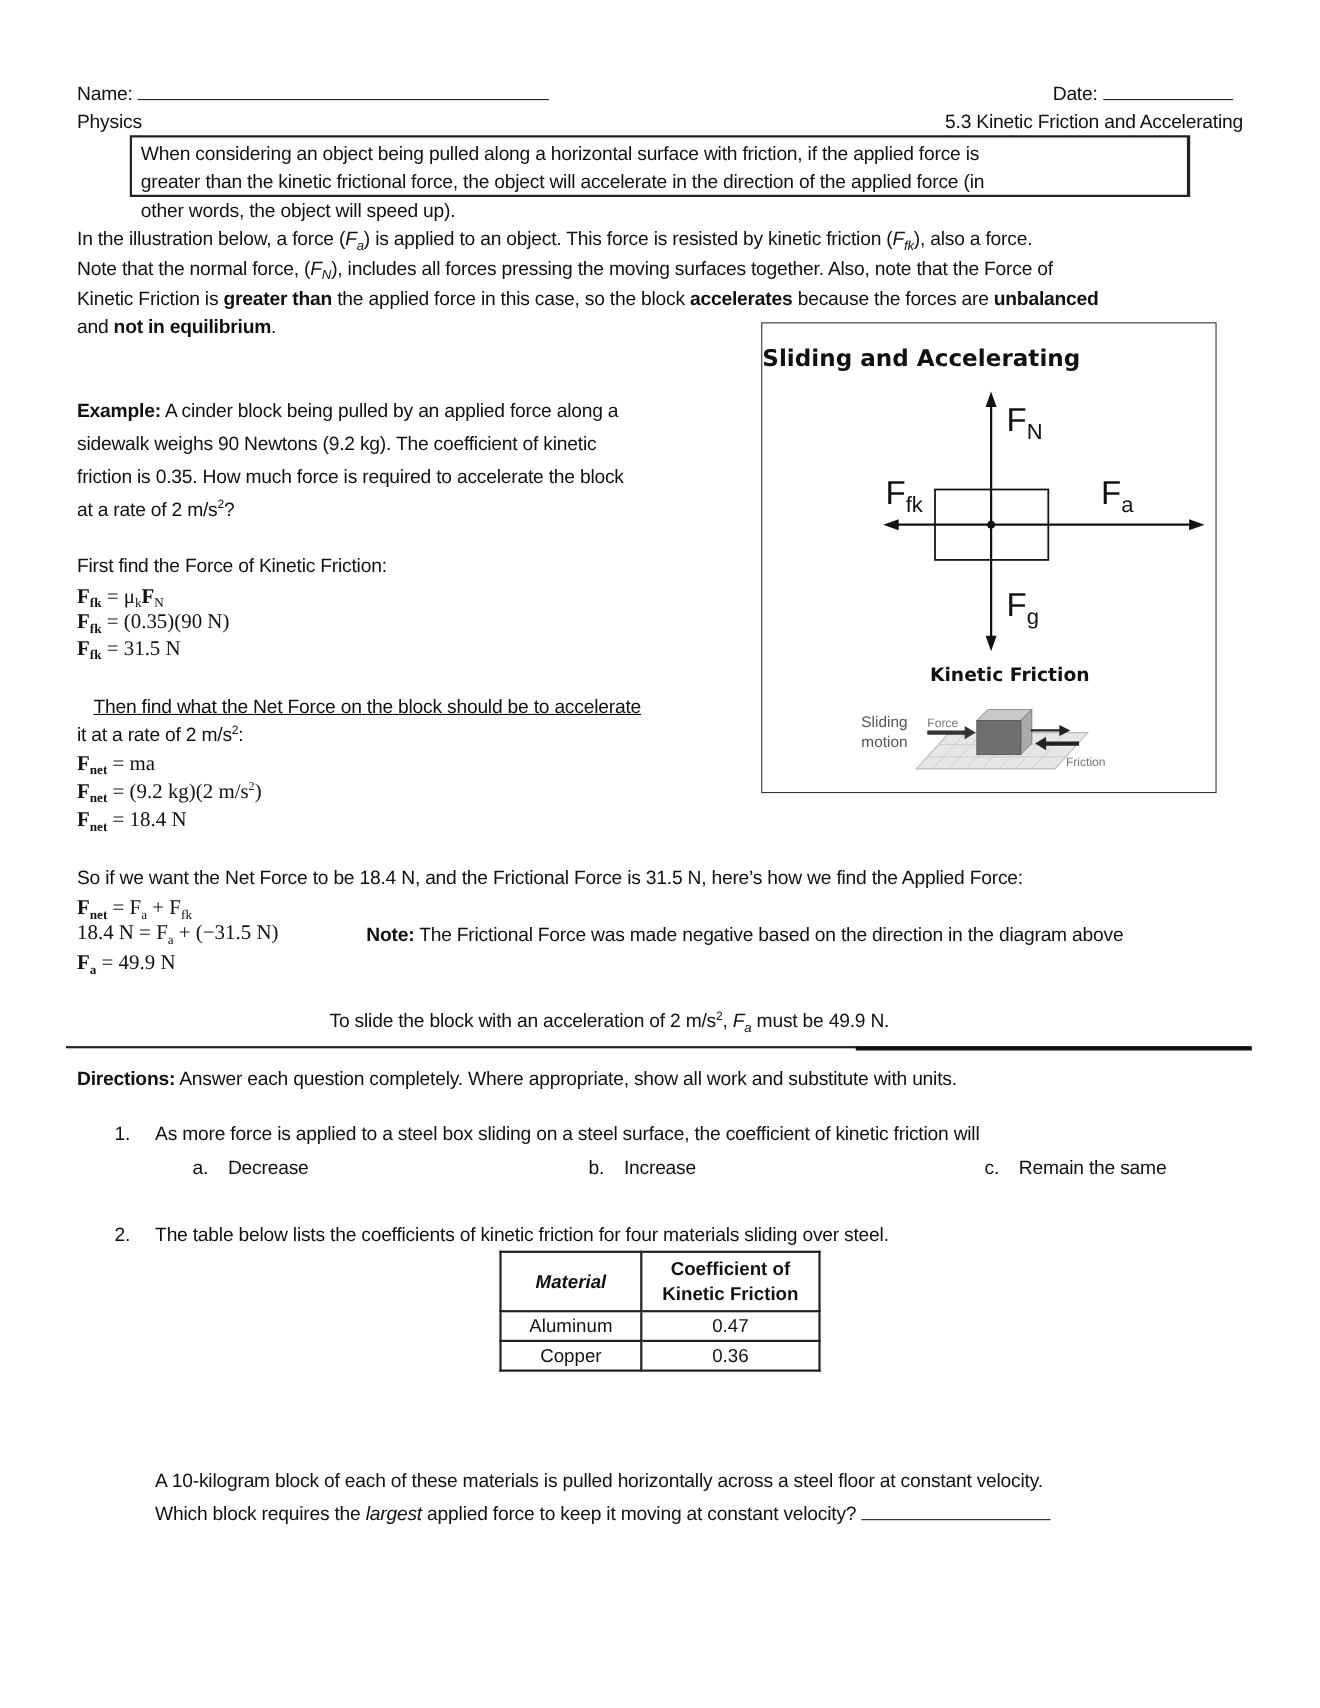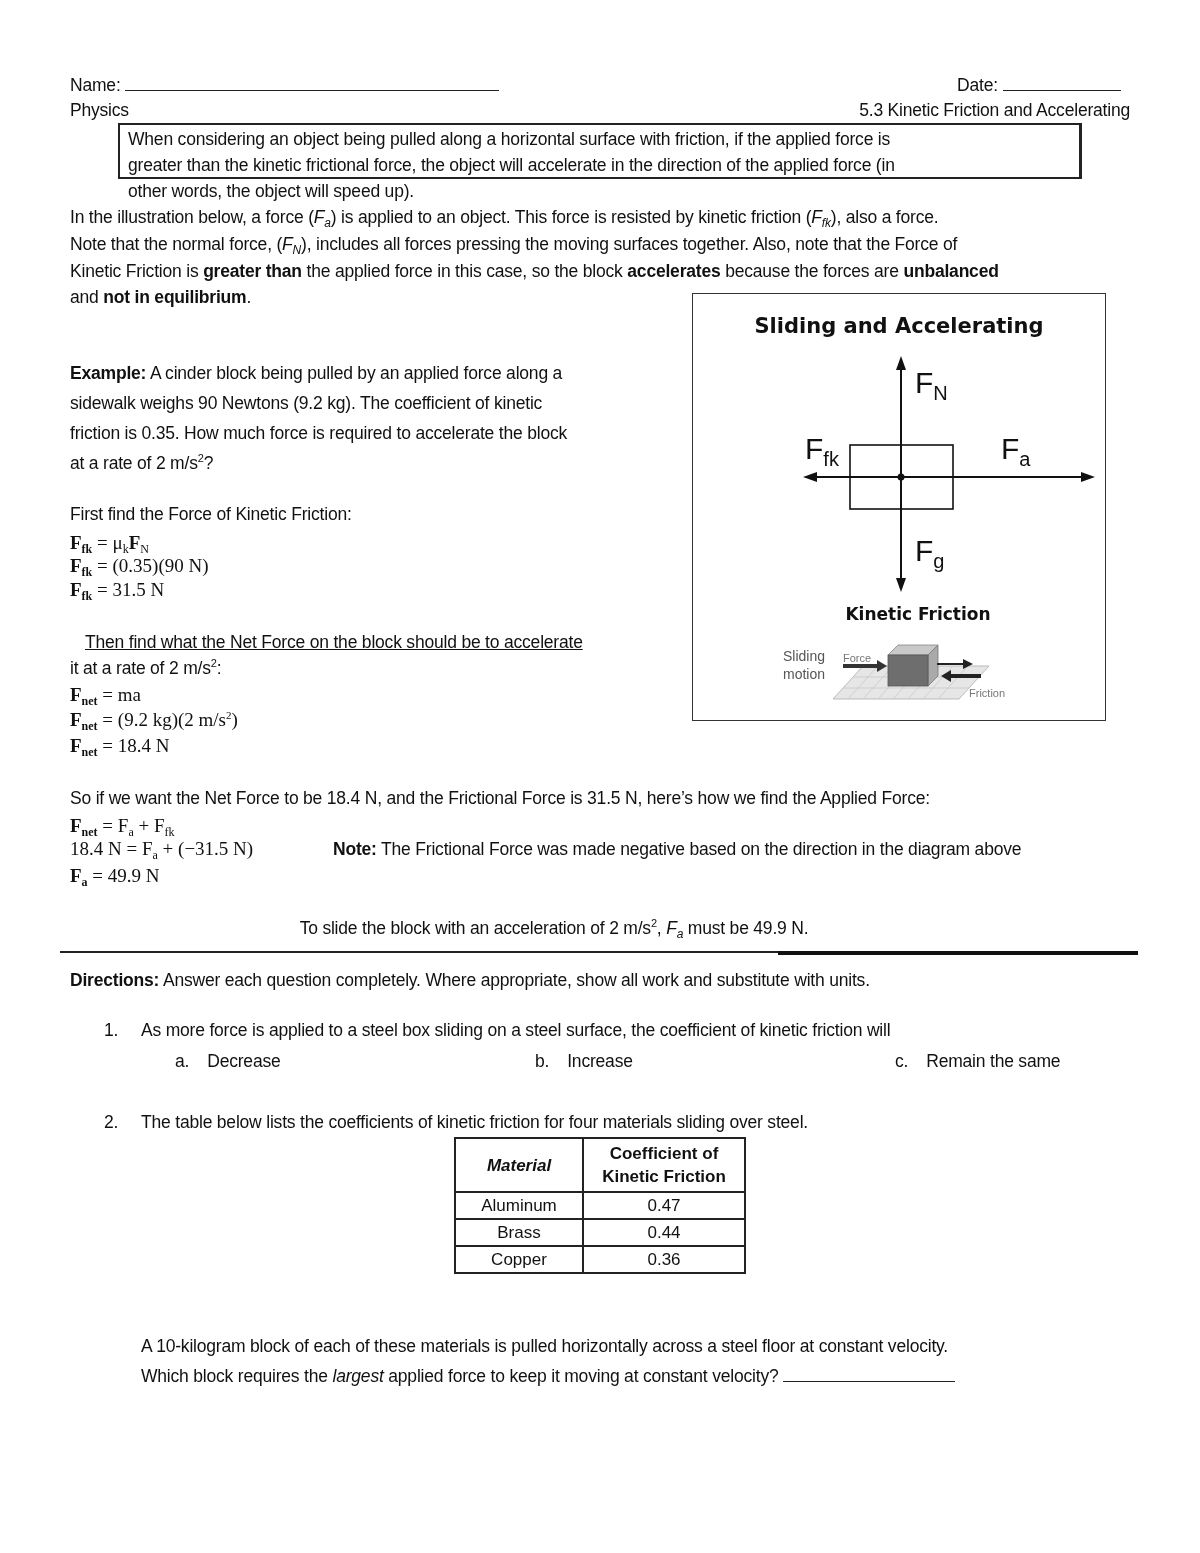--- a/index.html
+++ b/index.html
@@ -53,21 +53,21 @@
   <span>Note that the normal force, (</span><span class="ital">F</span><sub class="ital">N</sub><span>), includes all forces pressing the moving surfaces together.  Also, note that the Force of</span>
 </div>
 <div class="abs t" style="left:70px;top:260px;">
   <span>Kinetic Friction is </span><span class="bold">greater than</span><span> the applied force in this case, so the block </span><span class="bold">accelerates</span><span> because the forces are </span><span class="bold">unbalanced</span>
 </div>
 <div class="abs t" style="left:70px;top:286px;">
   <span>and </span><span class="bold">not in equilibrium</span><span>.</span>
 </div>
 
 <div id="diagram">
-  <div class="abs" style="left:0;width:412px;top:20px;text-align:center;font-family:'DejaVu Sans',sans-serif;font-weight:bold;font-size:21px;">Sliding and Accelerating</div>
+  <div class="abs" style="left:0;width:412px;top:20px;font-family:'DejaVu Sans',sans-serif;font-weight:bold;font-size:21px;">Sliding and Accelerating</div>
   <svg width="412" height="426" style="position:absolute;left:0;top:0;">
 
     <rect x="157" y="151" width="103" height="64" fill="none" stroke="#111" stroke-width="1.6"></rect>
 
     <line x1="208" y1="70" x2="208" y2="290" stroke="#111" stroke-width="2"></line>
     <polygon points="208,62 203,76 213,76" fill="#111"></polygon>
     <polygon points="208,298 203,284 213,284" fill="#111"></polygon>
 
     <line x1="118" y1="183" x2="396" y2="183" stroke="#111" stroke-width="2"></line>
     <polygon points="110,183 124,178 124,188" fill="#111"></polygon>
@@ -205,24 +205,20 @@
     <th style="width:160px;">
       <div>Coefficient of</div>
       <div>Kinetic Friction</div>
     </th>
   </tr>
   <tr>
     <td>Aluminum</td>
     <td>0.47</td>
   </tr>
   <tr>
-    <td>Brass</td>
-    <td>0.44</td>
-  </tr>
-  <tr>
     <td>Copper</td>
     <td>0.36</td>
   </tr>
 </tbody>
   </table>
 
 <div class="abs t" style="left:141px;top:1335px;">A 10-kilogram block of each of these materials is pulled horizontally across a steel floor at constant velocity.</div>
 <div class="abs t" style="left:141px;top:1365px;">
   <span>Which block requires the </span><span class="ital">largest</span><span> applied force to keep it moving at constant velocity?</span>
   <span class="uline" style="width:172px;"></span>

